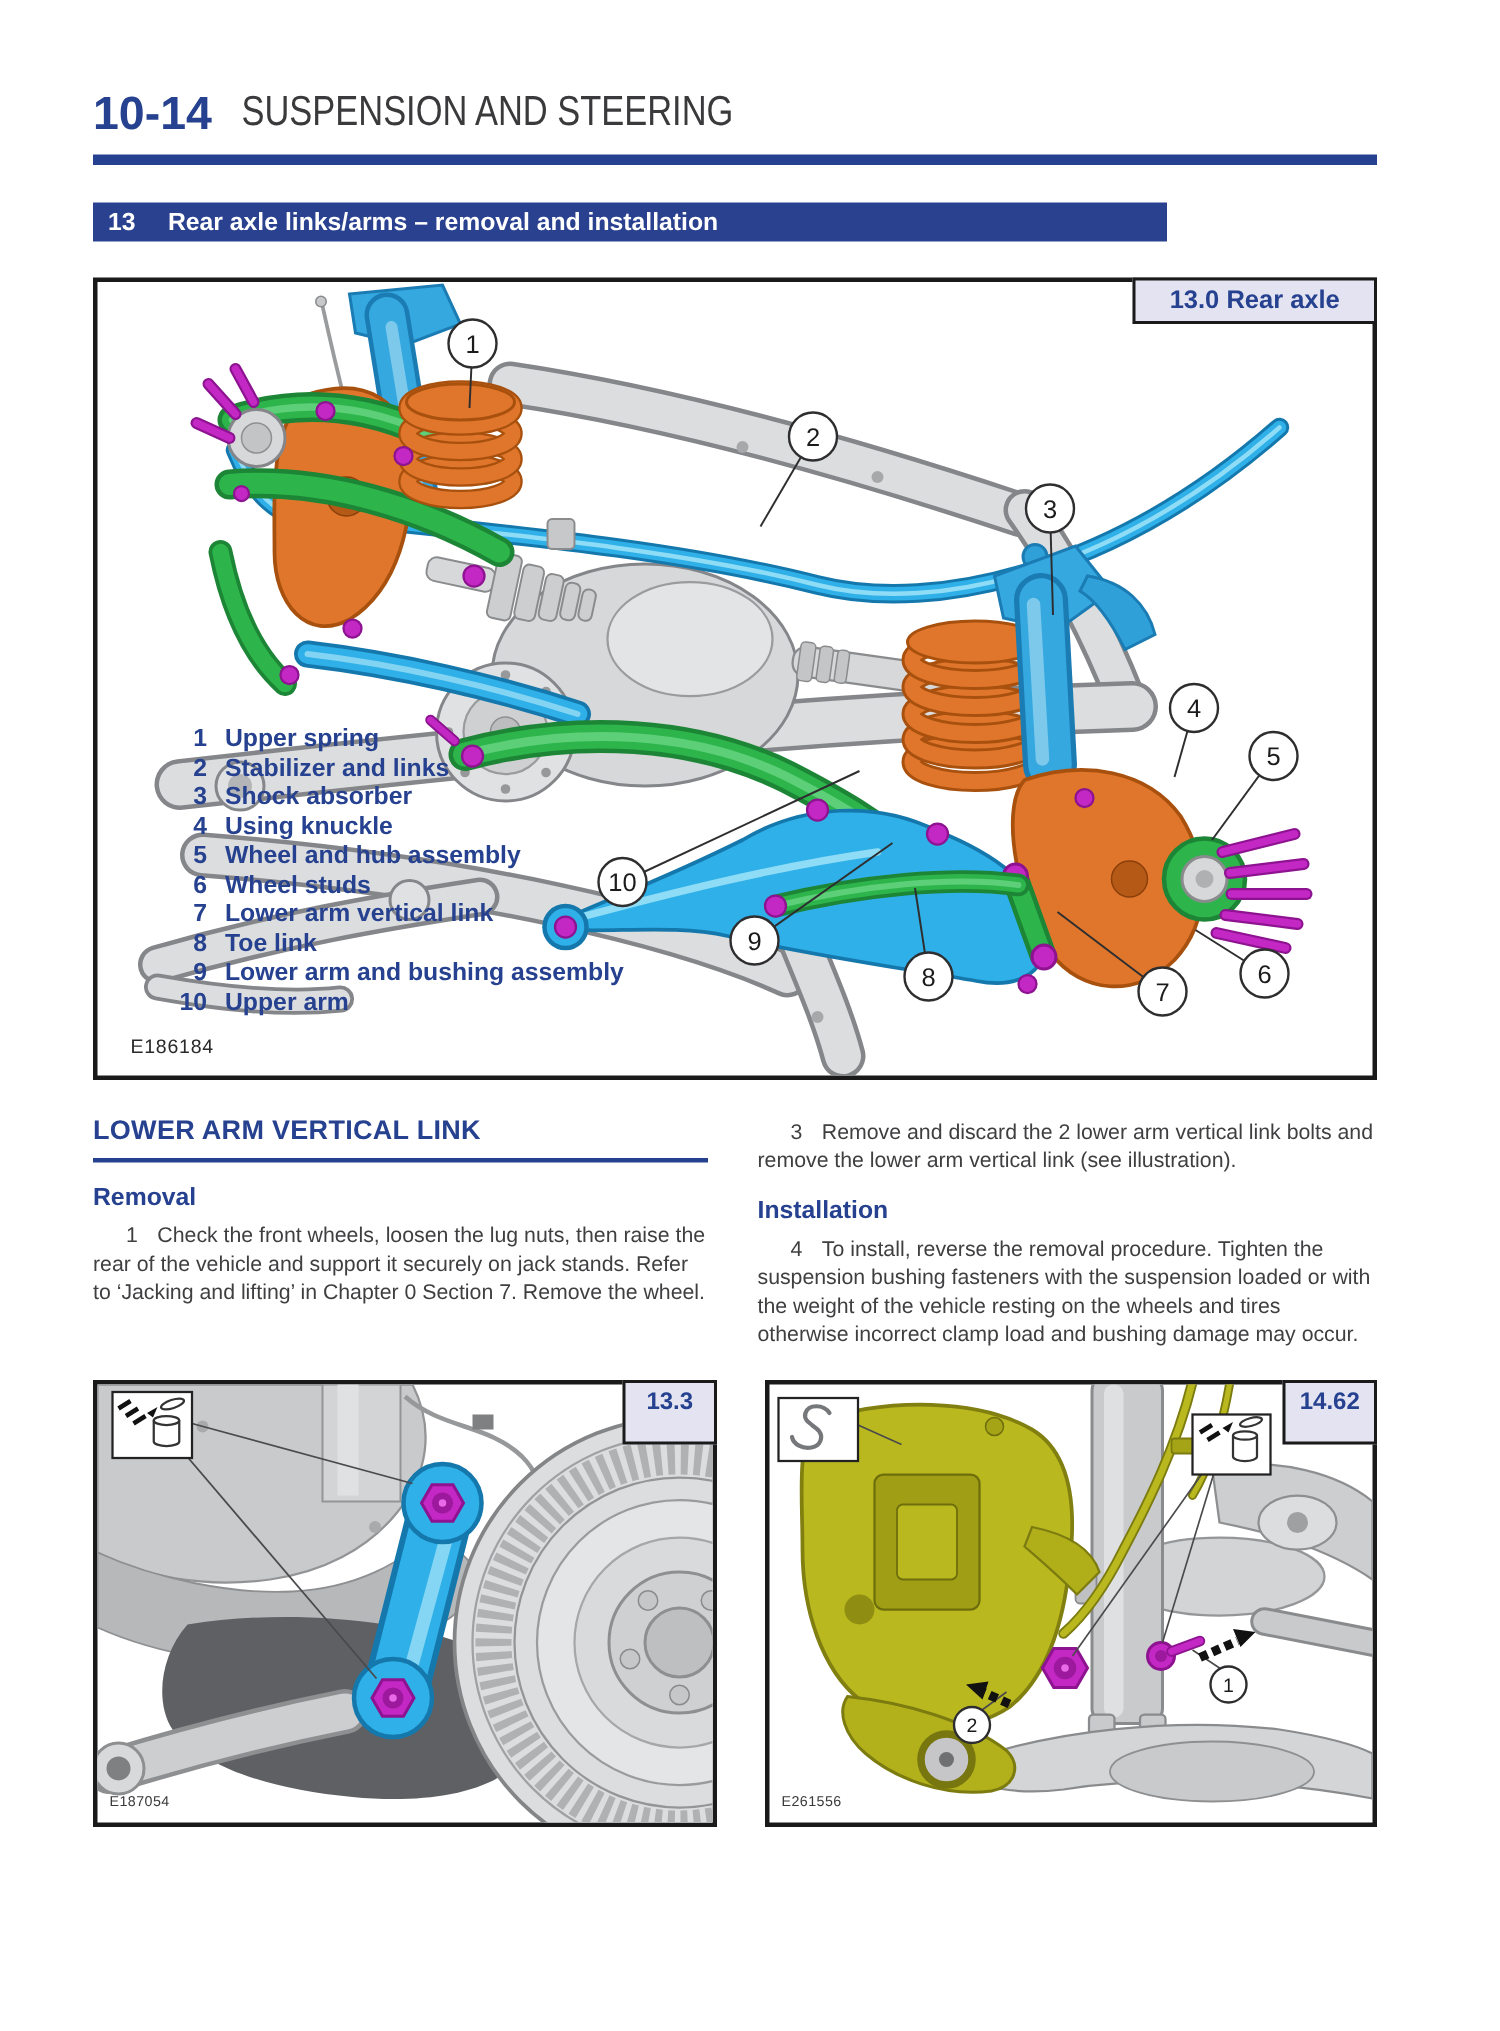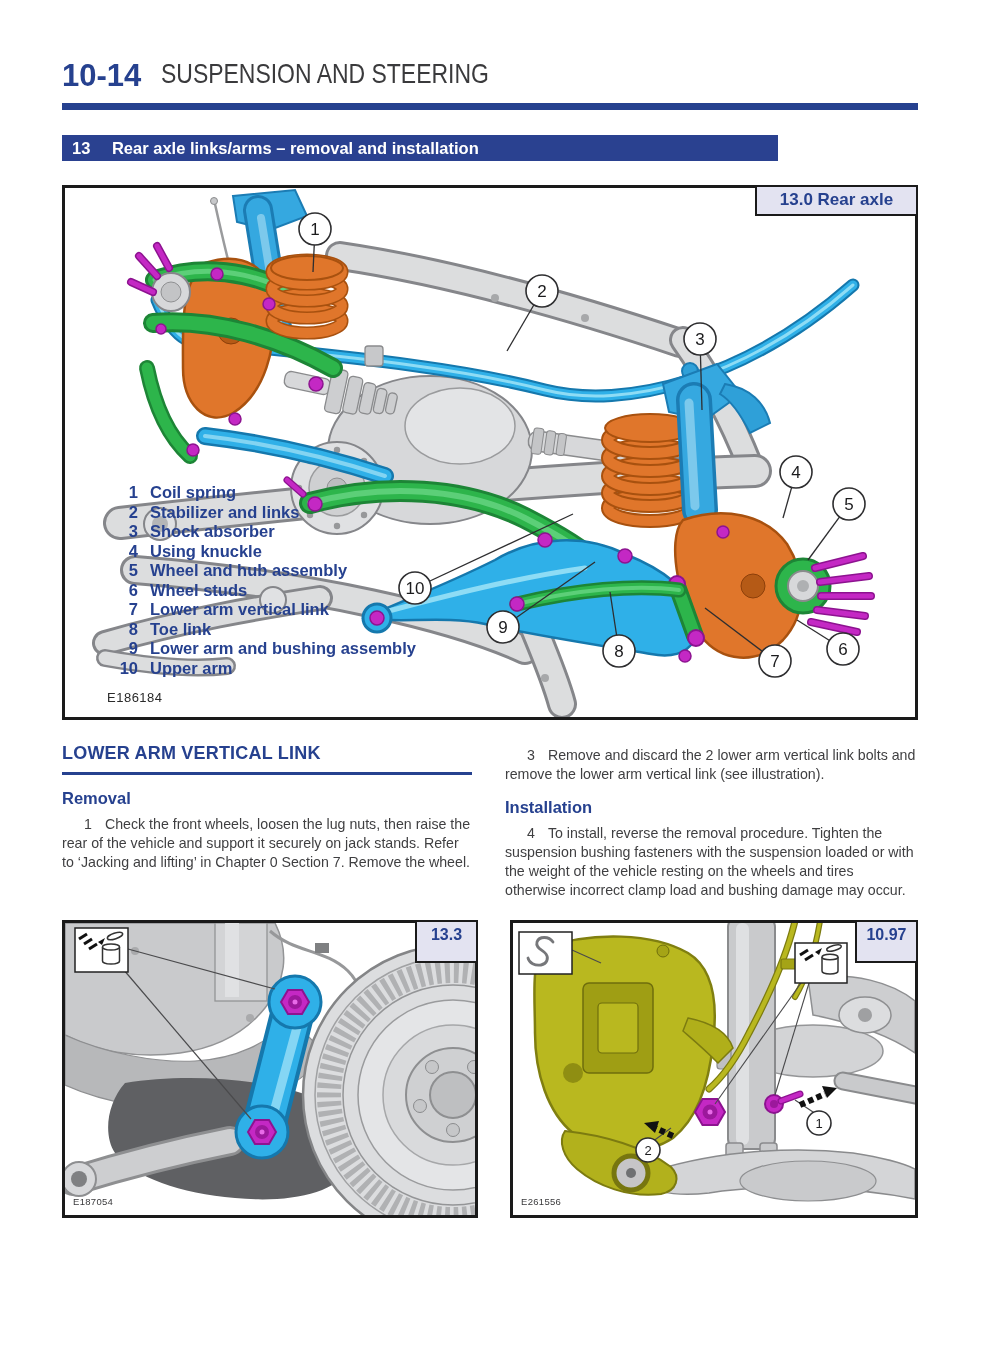--- a/index.html
+++ b/index.html
@@ -25,21 +25,21 @@
 
   .fig{position:absolute;border:3px solid #1a1a1a;background:#fff}
   .main-fig{left:62px;top:185px;width:856px;height:535px}
   .fig svg{position:absolute;left:0;top:0;display:block}
 
   .fig-label{position:absolute;background:var(--labelbg);border:2.5px solid #1a1a1a;color:var(--blue);
     font-weight:bold;text-align:center}
   .main-label{top:-3px;right:-3px;width:163px;height:31px;font-size:17px;line-height:26px}
   .small-label{top:-3px;right:-3px;width:63px;height:43px;font-size:16px;line-height:26px}
 
-  .fig-code{position:absolute;left:42px;bottom:12px;font-size:13px;color:#2a2a2a;letter-spacing:.5px}
+  .fig-code{position:absolute;left:22px;bottom:12px;font-size:13px;color:#2a2a2a;letter-spacing:.5px}
   .small-code{left:8px;bottom:8px;font-size:9.5px;letter-spacing:.3px;color:#3a3a3c}
 
   .parts-list{position:absolute;left:47px;top:295px;color:var(--blue);font-weight:bold;font-size:16.5px;line-height:19.5px}
   .part-row{display:flex}
   .pnum{width:26px;text-align:right;margin-right:12px;flex:none}
 
   .col{position:absolute;top:743px}
   .col-left{left:62px;width:410px}
   .col-right{left:505px;width:413px}
   .article-heading{margin:0;color:var(--blue);font-size:18px;font-weight:bold;letter-spacing:.2px;
@@ -289,21 +289,21 @@
         </g>
         <g>
           <circle cx="350" cy="400" r="16" fill="#ffffff" stroke="#2e2e30" stroke-width="1.6"></circle>
           <text x="350" y="406.12" text-anchor="middle" font-size="17" fill="#1b1b1d" font-family="&quot;Liberation Sans&quot;, sans-serif">10</text>
         </g>
       </g>
   </svg>
   <div class="parts-list">
       <div class="part-row">
         <span class="pnum">1</span>
-        <span class="pname">Coil spring</span>
+        <span class="pname">Upper spring</span>
       </div>
       <div class="part-row">
         <span class="pnum">2</span>
         <span class="pname">Stabilizer and links</span>
       </div>
       <div class="part-row">
         <span class="pnum">3</span>
         <span class="pname">Shock absorber</span>
       </div>
       <div class="part-row">
@@ -500,15 +500,15 @@
         <g>
           <circle cx="306" cy="200" r="12" fill="#ffffff" stroke="#2e2e30" stroke-width="1.6"></circle>
           <text x="306" y="204.68" text-anchor="middle" font-size="13" fill="#1b1b1d" font-family="&quot;Liberation Sans&quot;, sans-serif">1</text>
         </g>
         <g>
           <circle cx="135" cy="227" r="12" fill="#ffffff" stroke="#2e2e30" stroke-width="1.6"></circle>
           <text x="135" y="231.68" text-anchor="middle" font-size="13" fill="#1b1b1d" font-family="&quot;Liberation Sans&quot;, sans-serif">2</text>
         </g>
       </g>
   </svg>
-  <div class="fig-label small-label">10.97</div>
+  <div class="fig-label small-label">14.62</div>
   <div class="fig-code small-code">E261556</div>
 </figure>
 
 </body></html>

